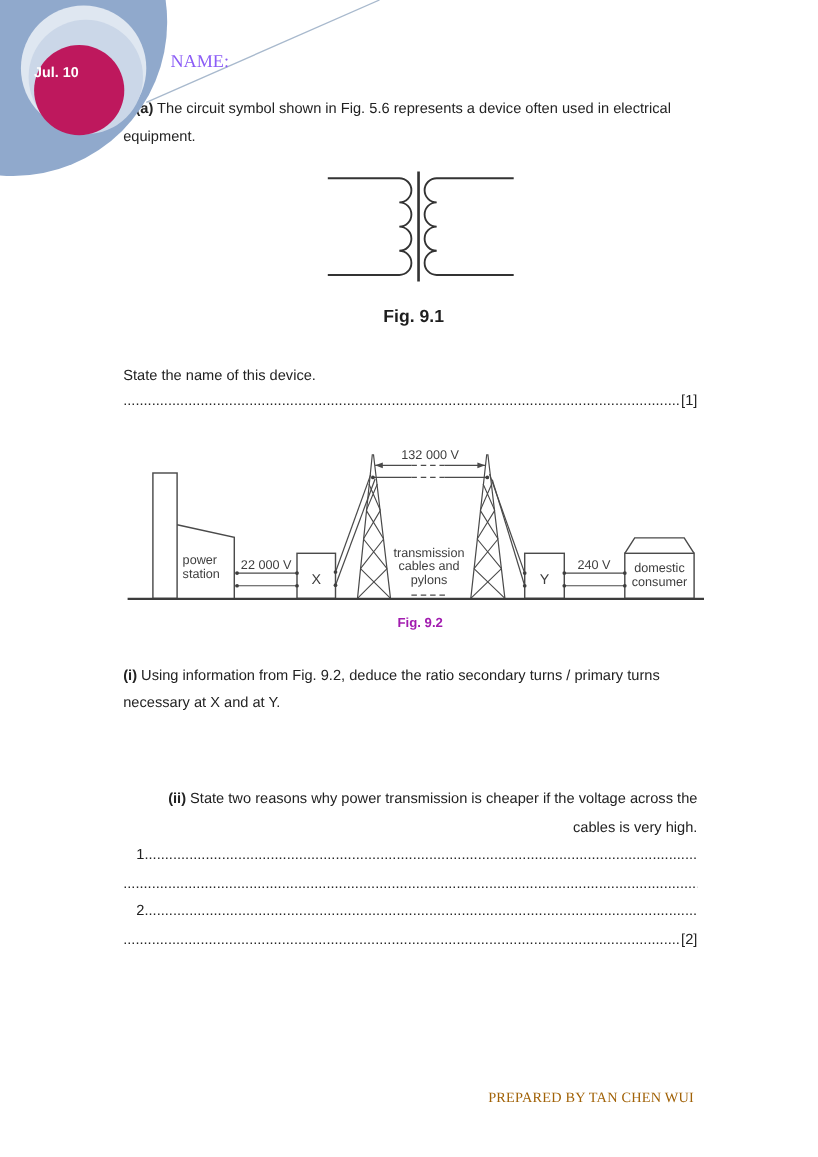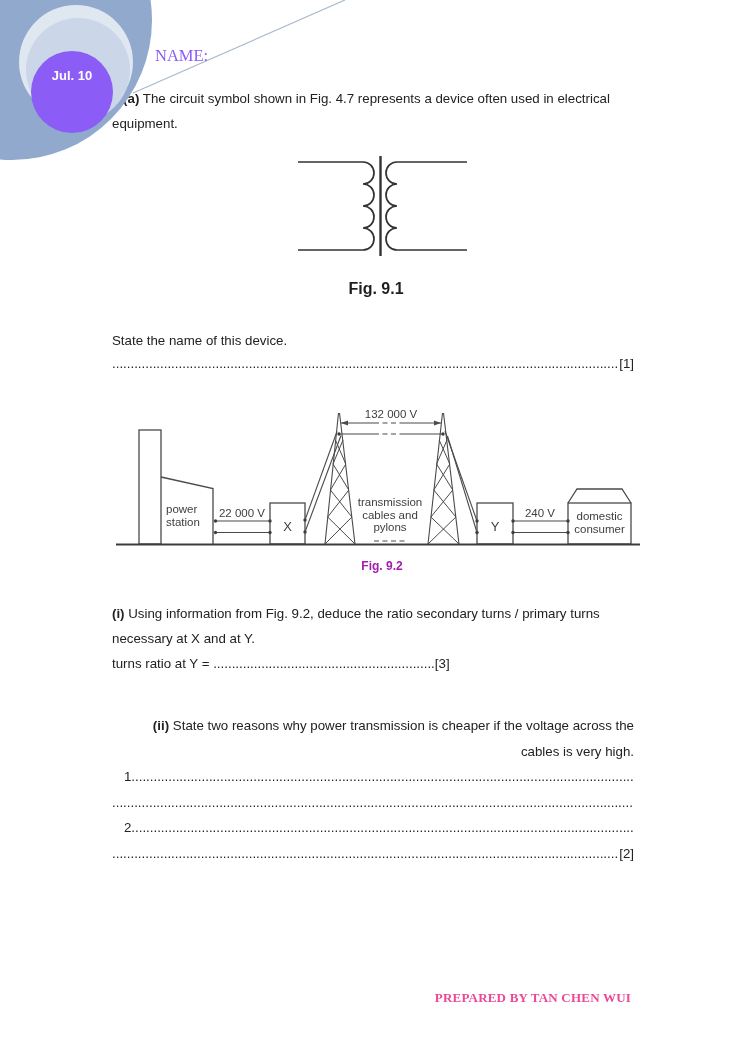--- a/index.html
+++ b/index.html
@@ -9,22 +9,22 @@
     background:#ffffff; overflow:hidden;
     font-family:"Liberation Sans","DejaVu Sans",sans-serif;
     color:#222222; font-size:13.3px;
   }
   
   .corner-line-svg { position:absolute; left:0; top:0; z-index:1; }
   .circle { position:absolute; border-radius:50%; }
   .c-outer { left:-128px; top:-120px; width:280px; height:280px; background:#90a9cc; z-index:2; }
   .c-pale  { left:19px;  top:5px;  width:114px; height:114px; background:#dfe7f1; z-index:3; }
   .c-light { left:26px;  top:18px; width:104px; height:104px; background:#cbd7e8; z-index:4; }
-  .c-inner { left:31px;  top:51px; width:82px;  height:82px;  background:#8b5cf6; z-index:5;
-             display:flex; align-items:center; justify-content:center; }
+  .c-inner { left:31px;  top:41px; width:82px;  height:82px;  background:#be185d; z-index:5;
+             display:flex; align-items:center; justify-content:flex-start; }
   .c-inner span { color:#ffffff; font-weight:700; font-size:13px; transform:translateY(-17px); }
   .name-label {
     position:absolute; left:155px; top:46px; z-index:6;
     font-family:Liberation Serif, serif; font-size:16.5px; color:#8b5cf6;
   }
   
   .tblock { position:absolute; left:112px; width:522px; line-height:25px; }
   .tblock .b { font-weight:700; }
   .q3a { top:86px; }
   .qi  { top:601px; }
@@ -39,23 +39,22 @@
   
   .fig-svg { position:absolute; }
   .fig1-caption { position:absolute; left:296px; top:280px; width:160px; text-align:center;
                   font-weight:700; font-size:16px; color:#1e1e1e; }
   .fig2-caption { position:absolute; left:112px; top:559px; width:540px; text-align:center;
                   font-weight:700; font-size:12px; color:#a21caf; }
   .fig2-label { font-size:11.5px; fill:#3e3e3e; font-family:"Liberation Sans","DejaVu Sans",sans-serif; }
   .fig2-boxlabel { font-size:13px; fill:#3e3e3e; font-family:"Liberation Sans","DejaVu Sans",sans-serif; }
   .footer {
     position:absolute; right:113px; top:990px;
-    font-family:"Liberation Serif","DejaVu Serif",serif; font-size:13px; color:#ec4899;
+    font-family:"Liberation Serif","DejaVu Serif",serif; font-size:13px; color:#a16207;
     letter-spacing:0.2px;
-    font-weight:bold;
   }
 </style>
 </head>
 <body>
 
 <div class="page">
 
   <svg class="corner-line-svg" width="744" height="120">
     <line x1="345" y1="0" x2="133" y2="93" stroke="#a8b9cd" stroke-width="1.2"></line>
   </svg>
@@ -63,21 +62,21 @@
   <div class="circle c-outer"></div>
   <div class="circle c-pale"></div>
   <div class="circle c-light"></div>
   <div class="circle c-inner">
     <span>Jul. 10</span>
   </div>
 
   <div class="name-label">NAME:</div>
 
   <div class="tblock q3a">
-    <div><span class="b">3.(a)</span> <span>The circuit symbol shown in Fig. 4.7 represents a device often used in electrical</span></div>
+    <div><span class="b">3.(a)</span> <span>The circuit symbol shown in Fig. 5.6 represents a device often used in electrical</span></div>
     <div>equipment.</div>
   </div>
 
   <svg class="fig-svg" style="left:290px; top:150px;" width="190" height="118" viewBox="290 150 190 118">
     <g stroke="#333333" stroke-width="1.7" fill="none">
       <path d="M298,162 H363 A11,11 0 0 1 363,184 A11,11 0 0 1 363,206 A11,11 0 0 1 363,228 A11,11 0 0 1 363,250 H298"></path>
       <path d="M467,162 H397 A11,11 0 0 0 397,184 A11,11 0 0 0 397,206 A11,11 0 0 0 397,228 A11,11 0 0 0 397,250 H467"></path>
       <line x1="380.5" y1="156" x2="380.5" y2="256" stroke-width="2.4"></line>
     </g>
   </svg>
@@ -176,21 +175,20 @@
     <g class="fig2-boxlabel" text-anchor="middle">
       <text x="287.5" y="531">X</text>
       <text x="495" y="531">Y</text>
     </g>
   </svg>
   <div class="fig2-caption">Fig. 9.2</div>
 
   <div class="tblock qi">
     <div><span class="b">(i)</span> <span>Using information from Fig. 9.2, deduce the ratio secondary turns / primary turns</span></div>
     <div>necessary at X and at Y.</div>
-    <div><span>turns ratio at Y = </span><span>............................................................</span><span>[3]</span></div>
   </div>
 
   <div class="tblock qii">
     <div><span class="b">(ii)</span> <span>State two reasons why power transmission is cheaper if the voltage across the</span></div>
     <div>cables is very high.</div>
     <div class="ansrow">
       <span class="num">1.</span>
         <span class="dots-fill">..........................................................................................................................................................................</span>
     </div>
     <div class="ansrow">

